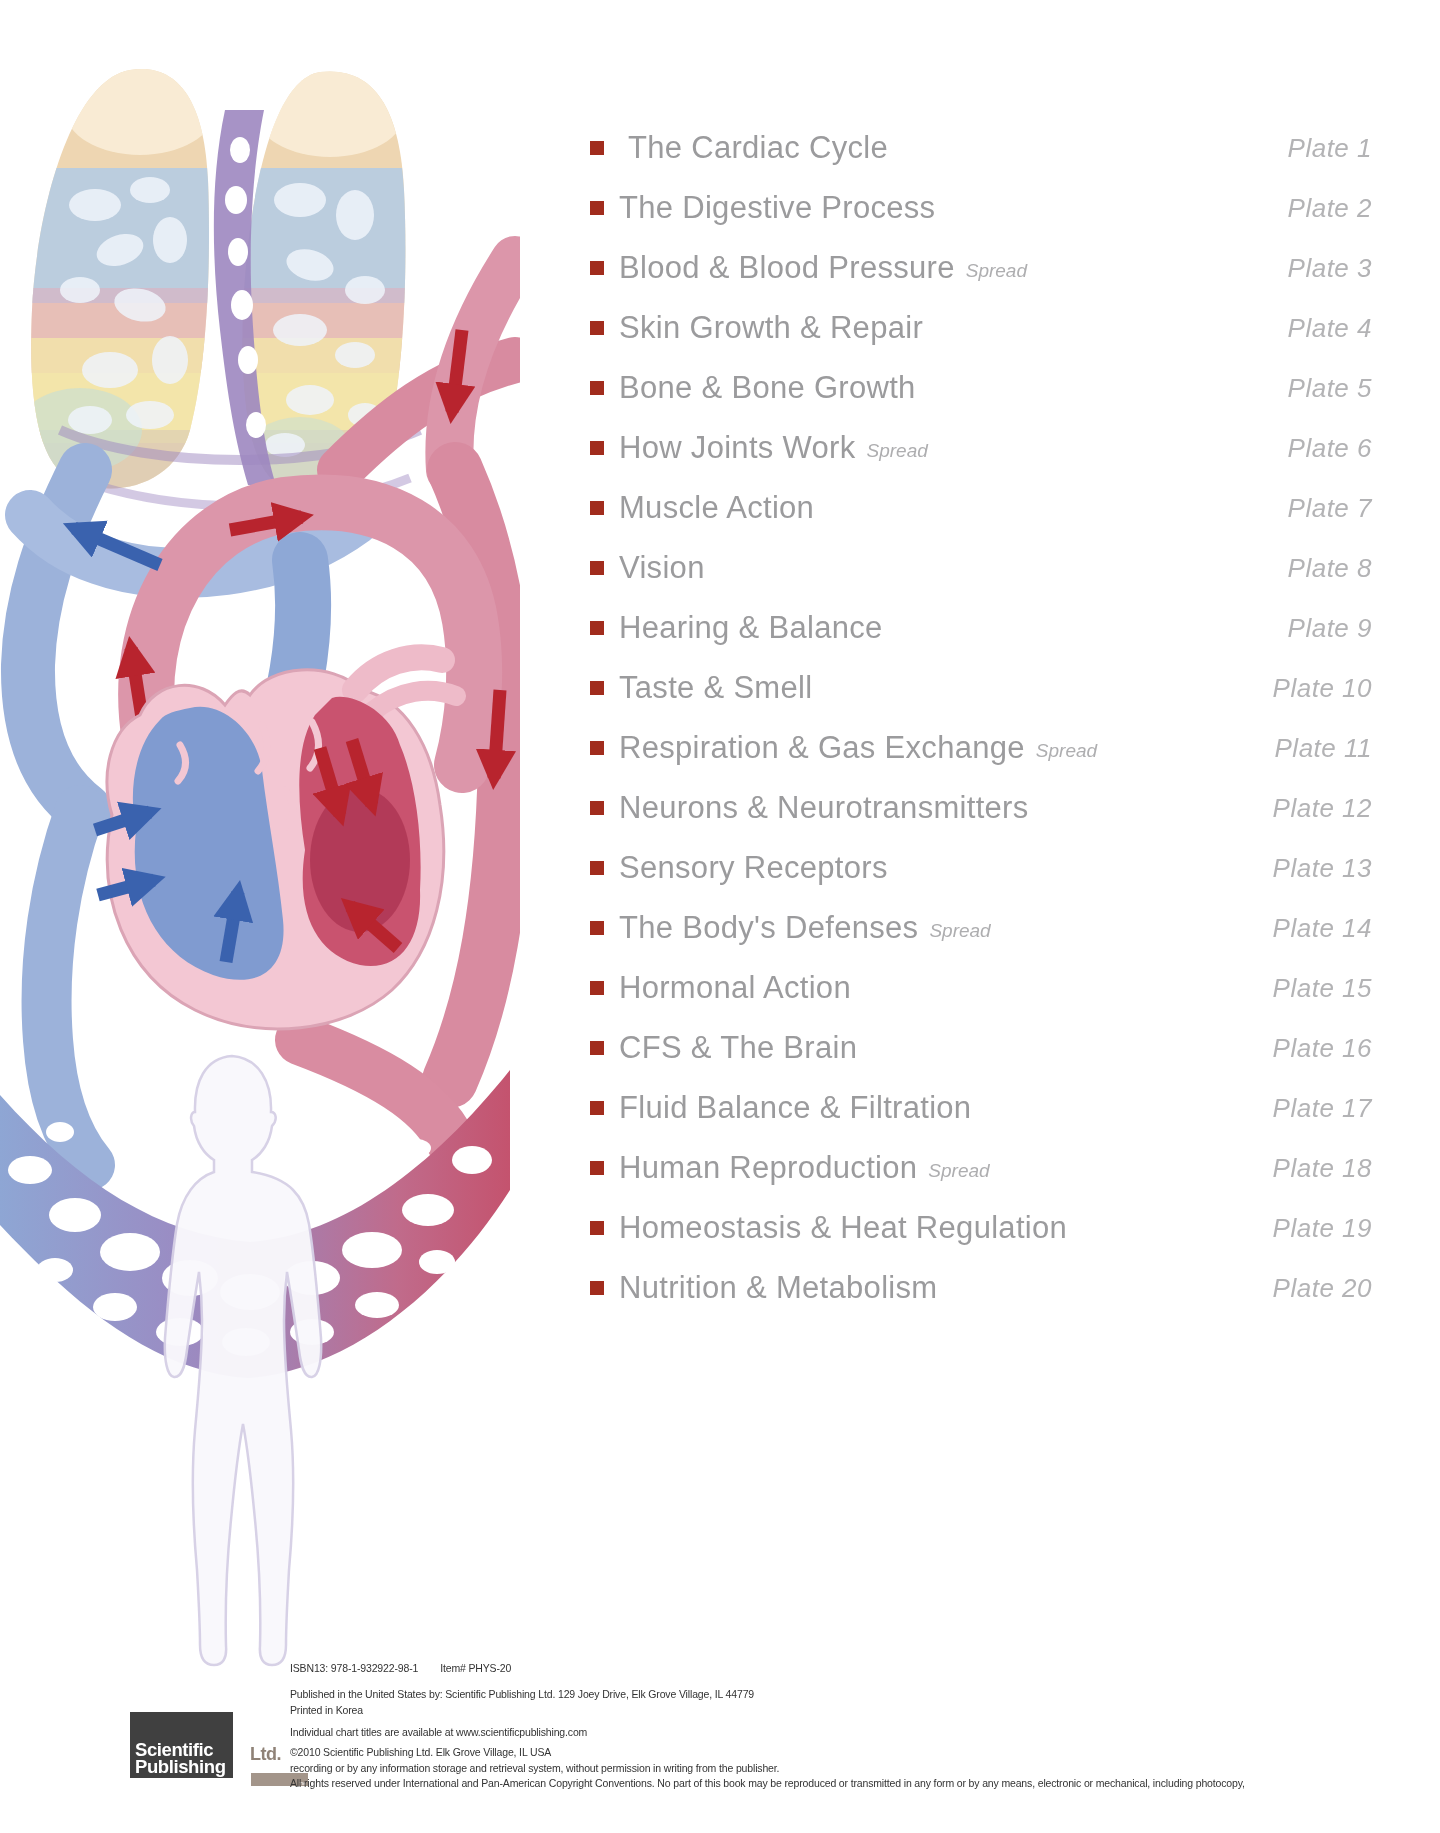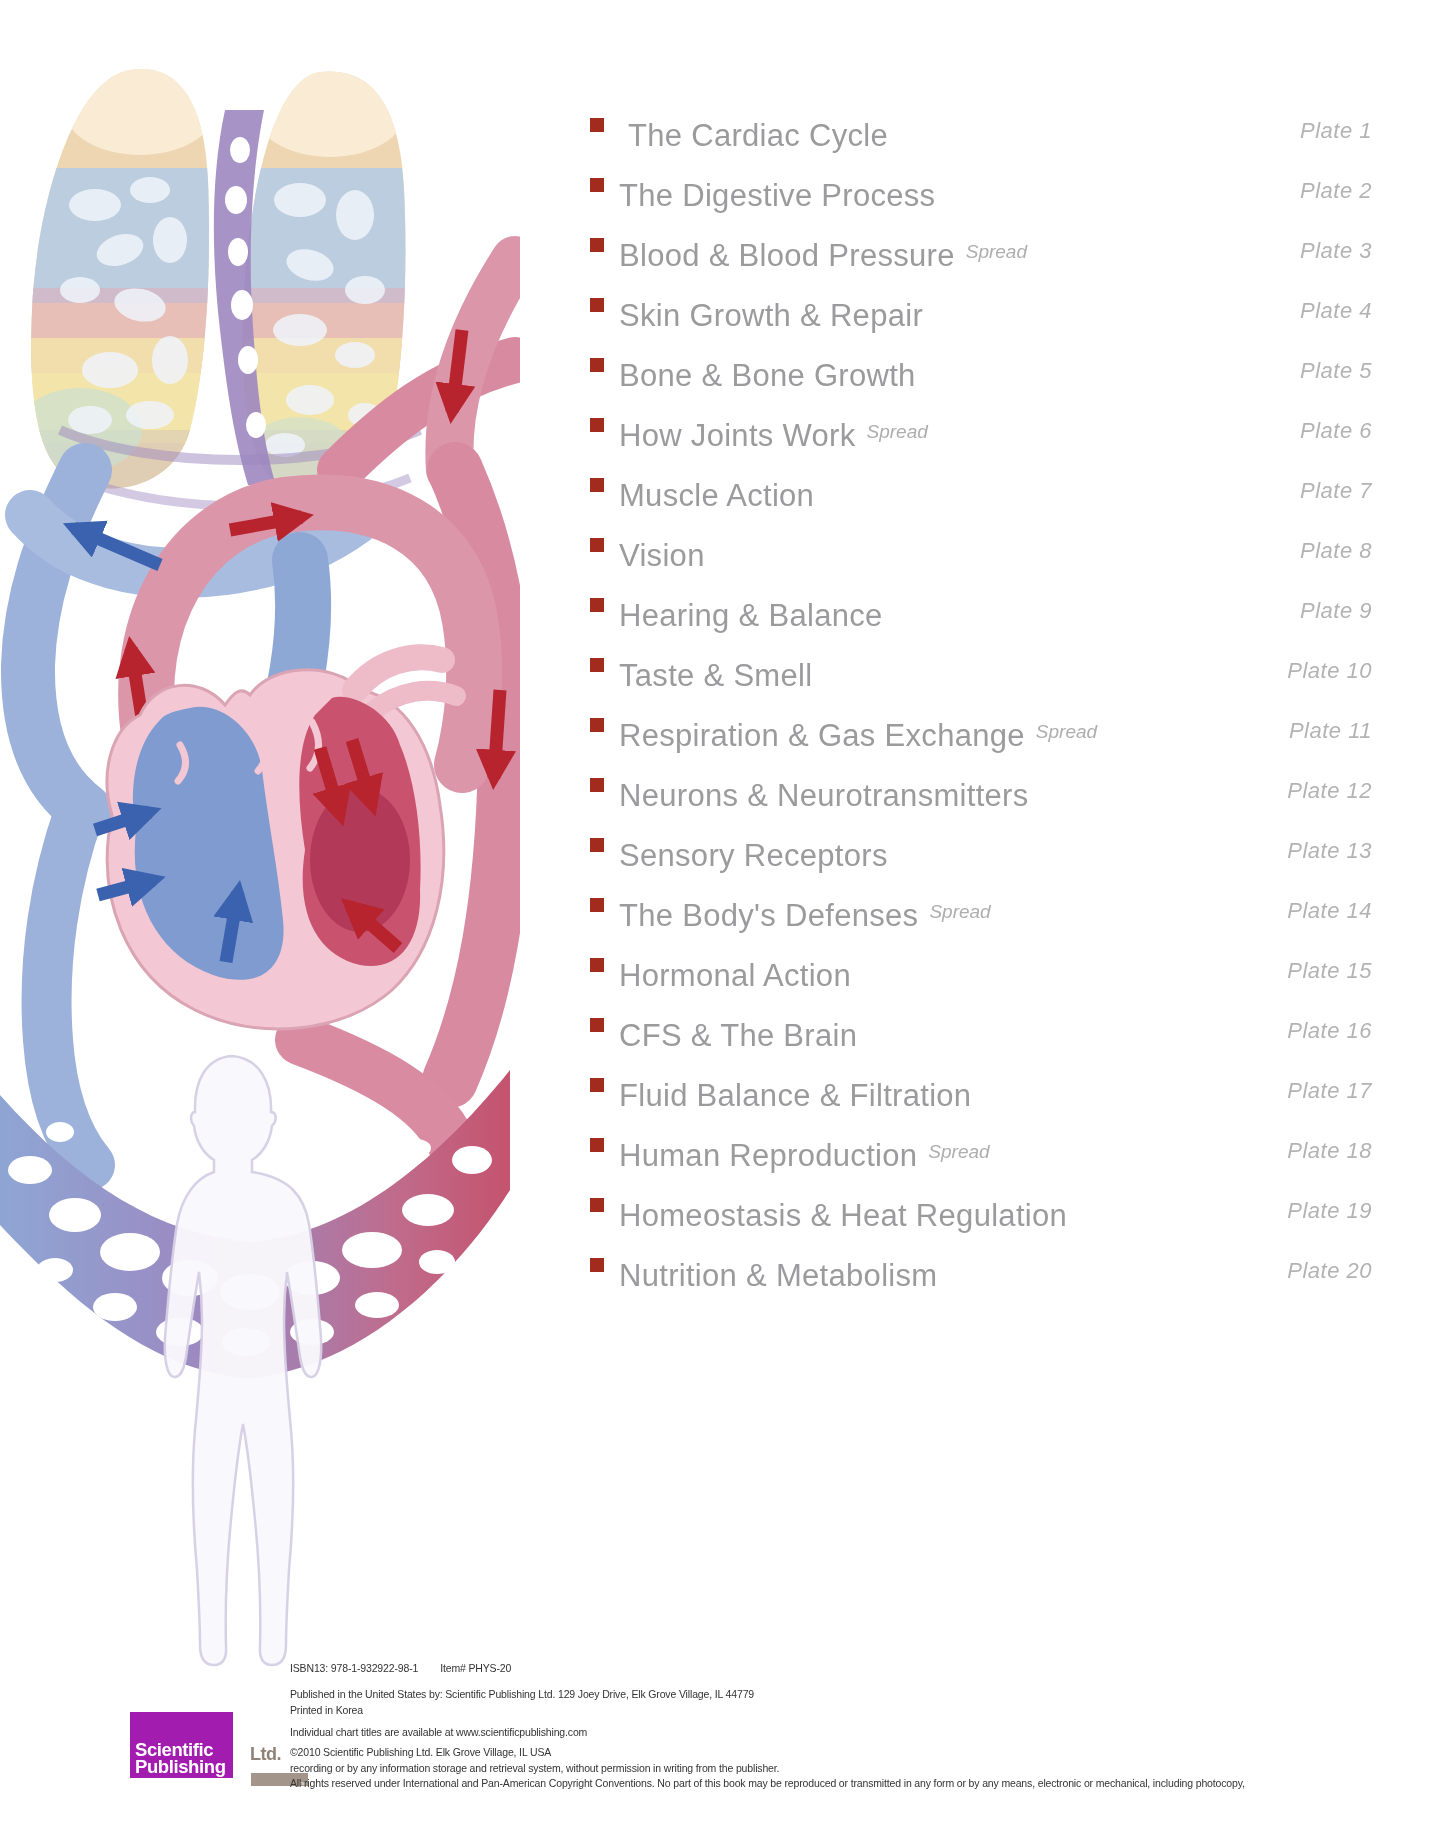--- a/index.html
+++ b/index.html
@@ -4,38 +4,38 @@
 <style>
   html,body{margin:0;padding:0;}
   body{
     width:1440px;height:1833px;position:relative;background:#ffffff;
     font-family:"Liberation Sans",sans-serif;overflow:hidden;
   }
   
   .illustration{position:absolute;left:0;top:0;width:520px;height:1700px;}
   
   .toc{position:absolute;left:590px;top:118px;width:782px;}
-  .toc-row{height:60px;display:flex;}
+  .toc-row{height:60px;display:flex;align-items:center;}
   .bullet{width:14px;height:14px;background:#a12c1d;flex:none;margin-right:15px;}
   .toc-label{
     font-size:31px;font-weight:300;color:#9b9b9d;letter-spacing:.3px;white-space:nowrap;
   }
   .toc-row:first-child .toc-label{margin-left:9px;}
   .spread-tag{
     font-size:19px;font-style:italic;color:#aeaeb0;margin-left:11px;
     position:relative;top:3px;white-space:nowrap;
   }
   .plate{
-    margin-left:auto;font-size:22px;font-style:italic;font-weight:300;
+    margin-left:auto;font-size:26px;font-style:italic;font-weight:300;
     color:#b3b3b5;letter-spacing:.5px;white-space:nowrap;
   }
   
   .logo{position:absolute;left:130px;top:1712px;width:180px;height:90px;}
   .logo-box{
-    position:absolute;left:0;top:0;width:103px;height:66px;background:#a21caf;
+    position:absolute;left:0;top:0;width:103px;height:66px;background:#404040;
     display:flex;flex-direction:column;justify-content:flex-end;padding:0 0 3px 5px;
     box-sizing:border-box;
   }
   .logo-line{
     color:#ffffff;font-weight:bold;font-size:18.5px;line-height:.93;letter-spacing:-.4px;
   }
   .logo-ltd{
     position:absolute;left:120px;top:32px;color:#8f8277;font-size:18px;
     font-weight:600;letter-spacing:-.5px;
   }

